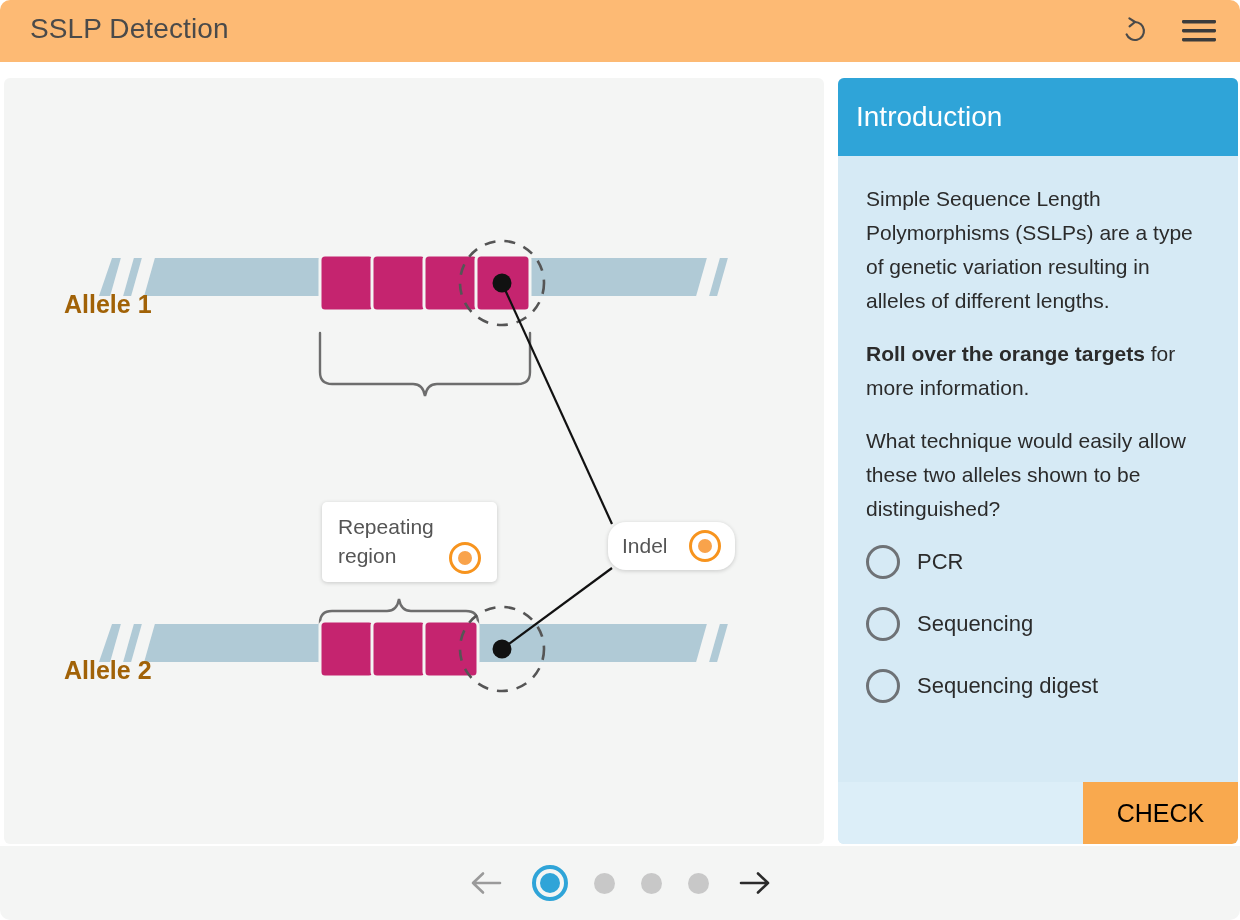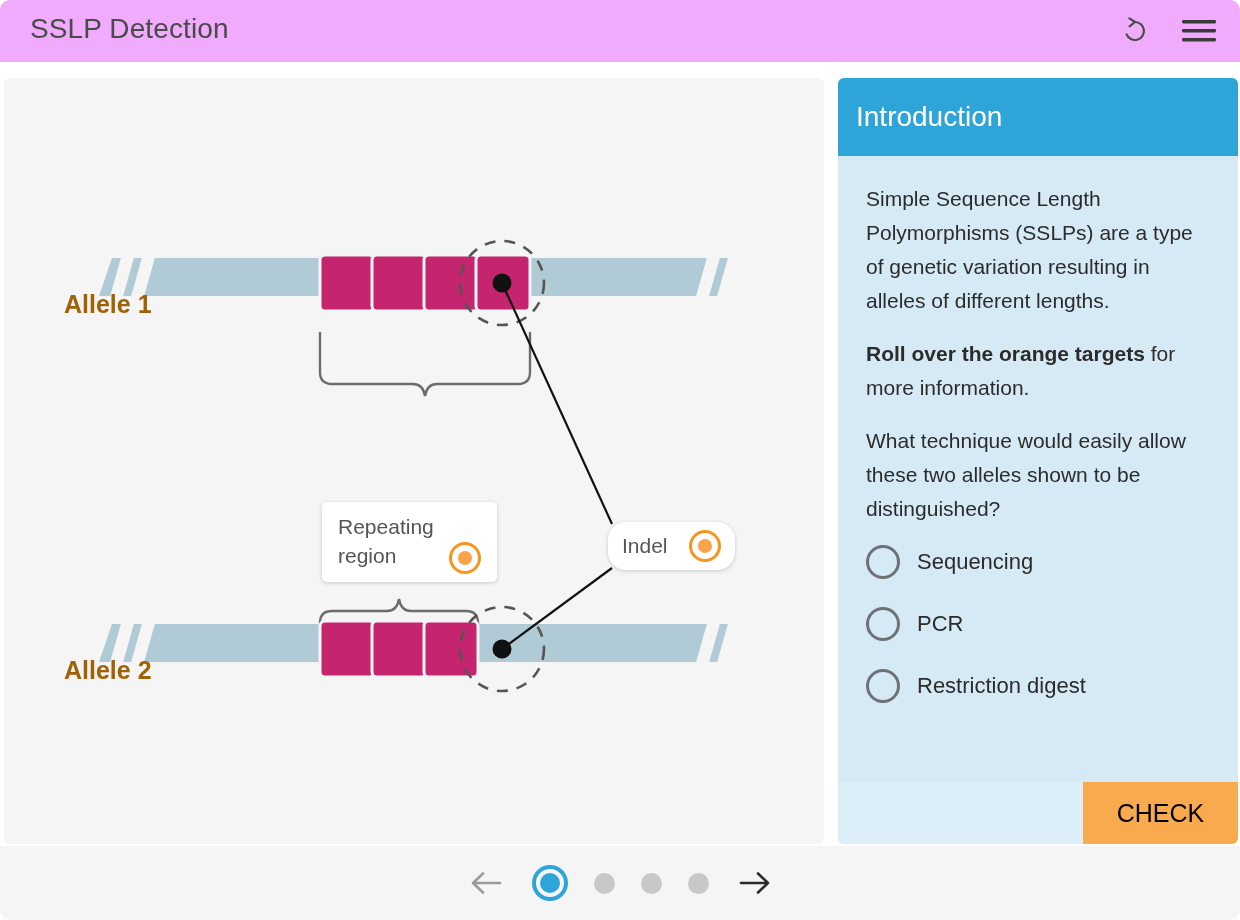--- a/index.html
+++ b/index.html
@@ -17,21 +17,21 @@
     width: 1240px;
     height: 920px;
     background: #ffffff;
   }
 
   
   .header {
     position: absolute;
     left: 0; top: 0;
     width: 1240px; height: 62px;
-    background: #f0abfc;
+    background: #fdba74;
     border-radius: 10px 10px 0 0;
   }
   .header-title {
     position: absolute;
     left: 30px; top: 13px;
     font-size: 28px;
     color: #4a4a4a;
     letter-spacing: 0.1px;
   }
   .header-actions {
@@ -323,29 +323,29 @@
     <div class="panel-body">
       <p class="panel-para">Simple Sequence Length Polymorphisms (SSLPs) are a type of genetic variation resulting in alleles of different lengths.</p>
 
       <p class="panel-para"><b>Roll over the orange targets</b><span> for more information.</span></p>
 
       <p class="panel-para">What technique would easily allow these two alleles shown to be distinguished?</p>
 
       <div class="options">
         <div class="option">
           <span class="radio"></span>
+          <span class="option-label">PCR</span>
+        </div>
+        <div class="option">
+          <span class="radio"></span>
           <span class="option-label">Sequencing</span>
         </div>
         <div class="option">
           <span class="radio"></span>
-          <span class="option-label">PCR</span>
-        </div>
-        <div class="option">
-          <span class="radio"></span>
-          <span class="option-label">Restriction digest</span>
+          <span class="option-label">Sequencing digest</span>
         </div>
       </div>
     </div>
 
     <div class="panel-footer">
       <button class="check-btn">CHECK</button>
     </div>
   </div>
 
   <div class="footer">

